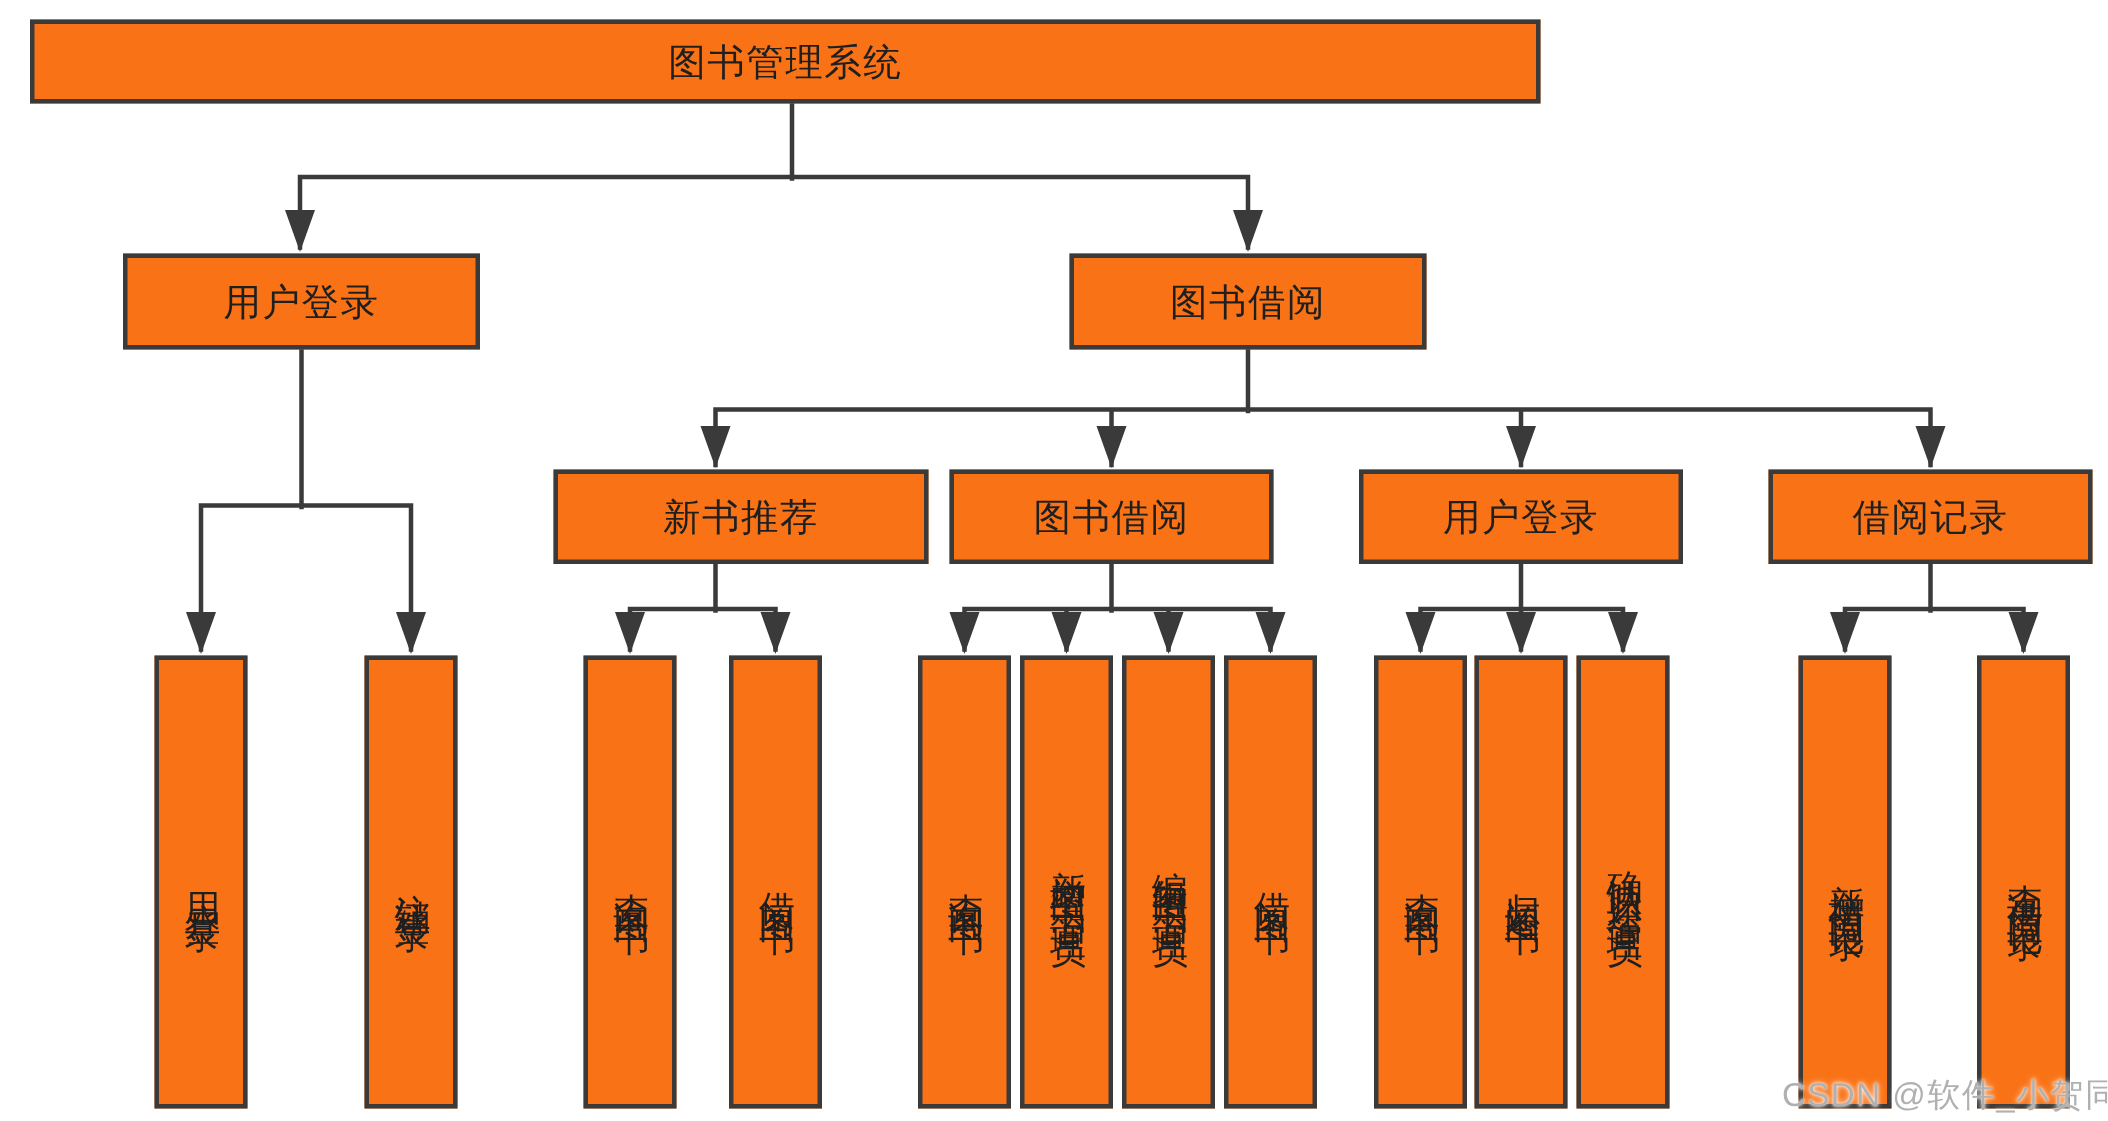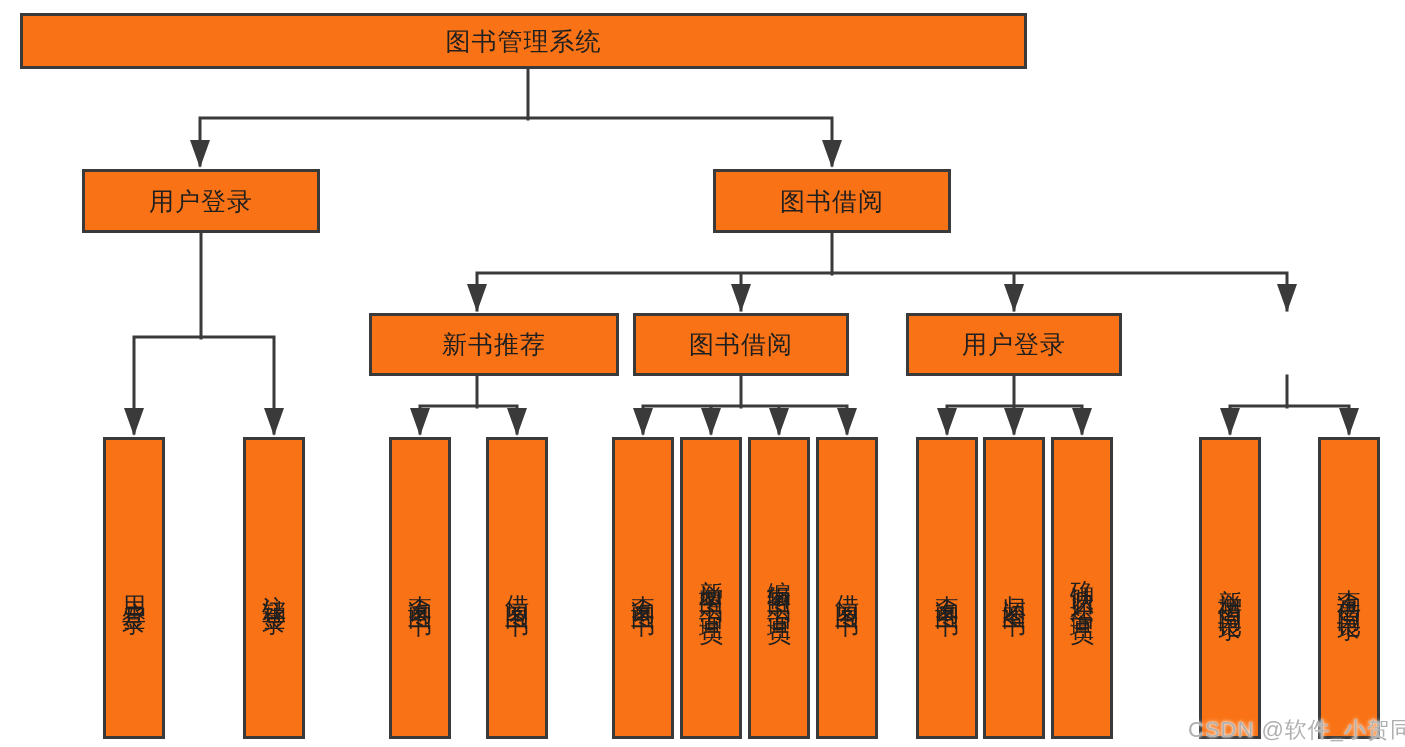--- a/index.html
+++ b/index.html
@@ -65,20 +65,23 @@
 
   <div class="box hbox" style="left:369px;top:313px;width:250px;height:63px;">
     <span class="lbl">新书推荐</span>
   </div>
   <div class="box hbox" style="left:633px;top:313px;width:216px;height:63px;">
     <span class="lbl">图书借阅</span>
   </div>
   <div class="box hbox" style="left:906px;top:313px;width:216px;height:63px;">
     <span class="lbl">用户登录</span>
   </div>
+  <div class="box hbox" style="left:1179px;top:313px;width:216px;height:63px;">
+    <span class="lbl">借阅记录</span>
+  </div>
 
   <div class="box vbox" style="left:103px;top:437px;width:62px;height:302px;">
     <span class="lbl">用户登录</span>
   </div>
   <div class="box vbox" style="left:243px;top:437px;width:62px;height:302px;">
     <span class="lbl">注销登录</span>
   </div>
 
   <div class="box vbox" style="left:389px;top:437px;width:62px;height:302px;">
     <span class="lbl">查询图书</span>

